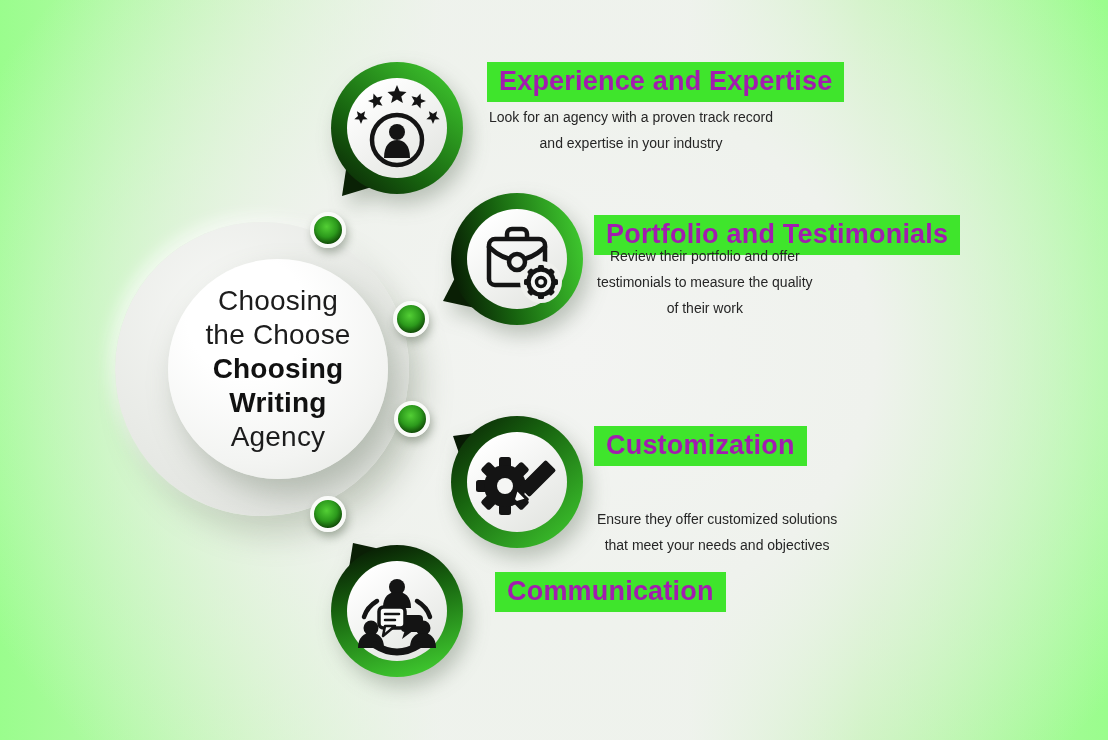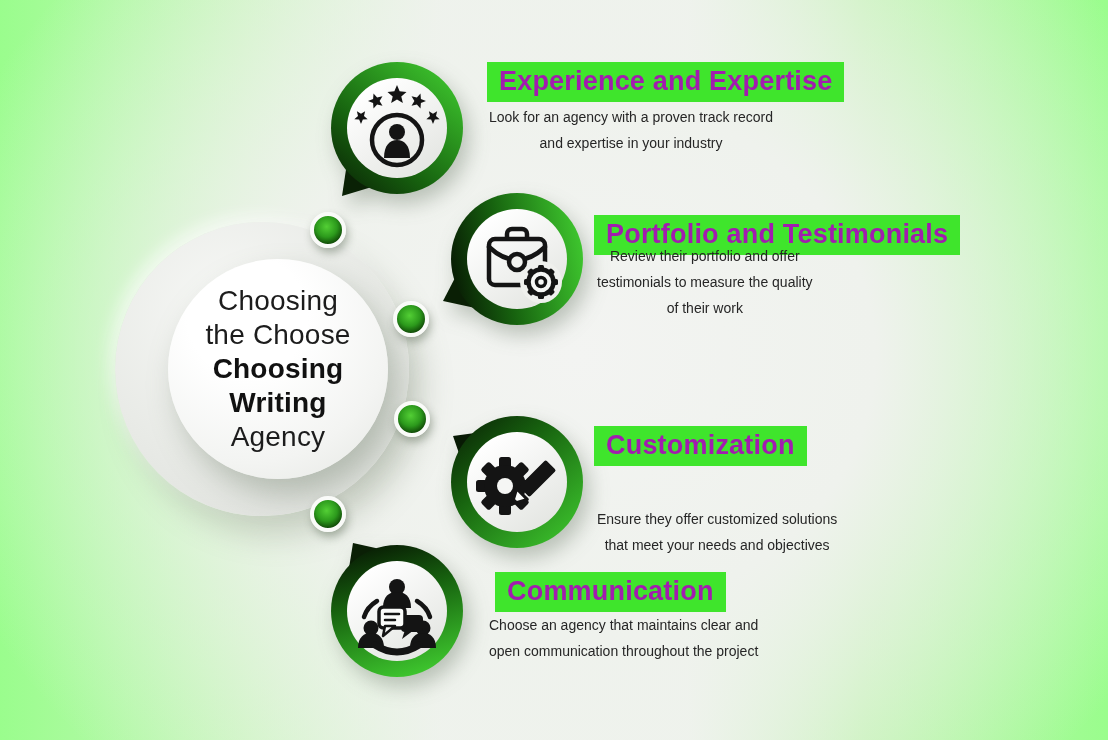--- a/index.html
+++ b/index.html
@@ -207,16 +207,14 @@
       <polygon points="88,99 97,99 85,108" fill="#141414"></polygon>
       <rect x="62" y="76" width="26" height="21" rx="4.5" fill="#fbfcfa" stroke="#141414" stroke-width="3.5"></rect>
       <polygon points="68,95 78,95 66,105" fill="#fbfcfa" stroke="#141414" stroke-width="2.5" stroke-linejoin="round"></polygon>
       <line x1="68" y1="83" x2="82" y2="83" stroke="#141414" stroke-width="2.5" stroke-linecap="round"></line>
       <line x1="68" y1="89" x2="78" y2="89" stroke="#141414" stroke-width="2.5" stroke-linecap="round"></line>
     </g>
   </svg>
   <div class="hw hw4">
     <span class="heading">Communication</span>
   </div>
-  <div class="desc d4">Choose an agency that maintains clear and
-open communication throughout the project</div>
 
 </div>
 
 </body></html>

